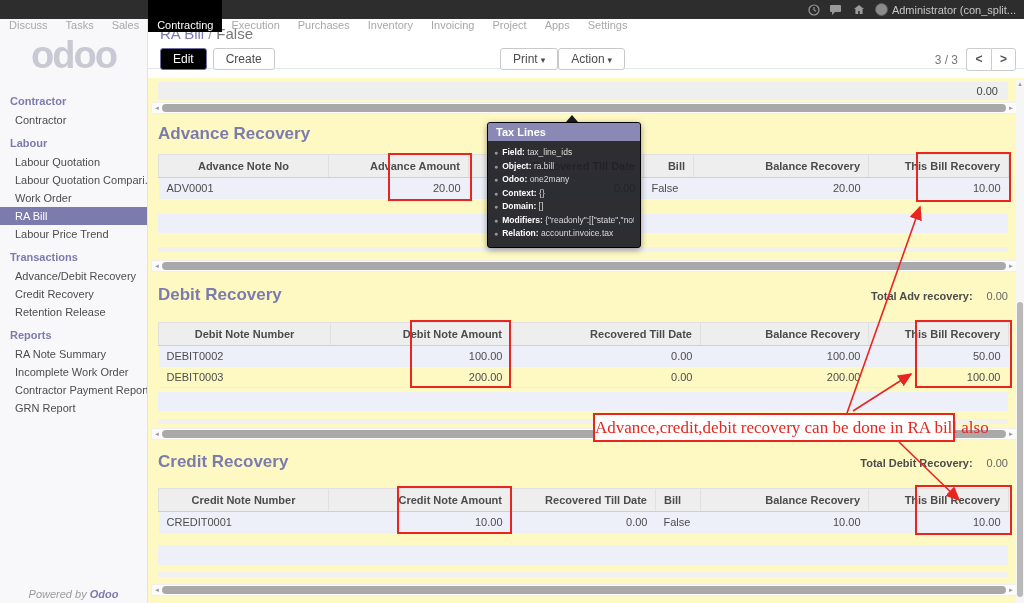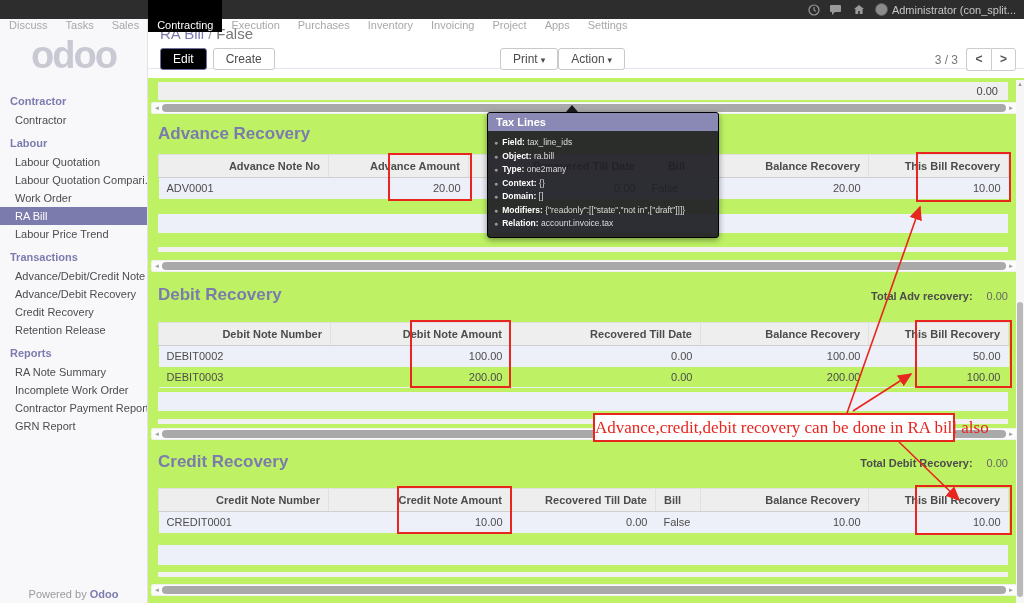--- a/index.html
+++ b/index.html
@@ -14,21 +14,21 @@
   .topbar .right svg { display:block; }
   .user { display:flex; align-items:flex-end; gap:4px; font-size:11px; color:#c6c6c6; white-space:nowrap; }
   .avatar { width:13px; height:13px; border-radius:50%; background:#8b8b8b; border:1px solid #5c5c5c; }
 
   
   .sidebar { position:absolute; left:0; top:19px; width:148px; height:584px; background:#f8f8fb; border-right:1px solid #e2e2e8; z-index:40; }
   .logo { text-align:center; margin:14px 0 10px; font-size:38px; font-weight:bold; color:#c9c9d4; letter-spacing:-2px; line-height:44px; }
   .sect-title { color:#7c7bad; font-weight:bold; font-size:11px; padding:8px 4px 4px 10px; }
   .sect-item { font-size:11px; color:#4c4c4c; padding:3px 4px 3px 15px; cursor:pointer; white-space:nowrap; overflow:hidden; }
   .sect-item.active { background:#7c7bad; color:#fff; }
-  .sb-footer { position:absolute; bottom:3px; left:0; width:100%; text-align:center; font-size:11px; color:#9a9a9a; }
+  .sb-footer { position:absolute; bottom:3px; left:0; width:100%; text-align:center; font-size:11px; color:#9a9a9a;font-style:italic; }
   .sb-footer b { color:#7c7bad; }
 
   
   .controlbar { position:absolute; left:148px; top:19px; width:876px; height:50px; background:#fff; border-bottom:1px solid #e3e6ef; z-index:30; }
   .breadcrumb { position:absolute; left:12px; top:6px; font-size:15px; }
   .breadcrumb .link { color:#7c7bad; cursor:pointer; }
   .breadcrumb .sep { color:#999; margin:0 4px; }
   .breadcrumb .current { color:#777; }
   .btn { display:inline-block; font-size:12px; padding:3px 12px; border-radius:3px; border:1px solid #c9c9c9; background:#fff; color:#4c4c4c; cursor:pointer; }
   .btn.primary { background:#000000; border-color:#6f6ea0; color:#fff; }
@@ -36,47 +36,47 @@
   .btn-row-mid { position:absolute; left:352px; top:29px; display:flex; }
   .caret { font-size:9px; margin-left:3px; }
   .pager { position:absolute; right:8px; top:29px; display:flex; align-items:center; gap:8px; }
   .pager-count { font-size:12px; color:#777; }
   .pager-btns { display:flex; }
   .pager-btn { width:25px; height:23px; border:1px solid #ccc; background:#fff; font-size:12px; font-weight:bold; color:#555; text-align:center; line-height:21px; cursor:pointer; }
   .pager-btn:first-child { border-radius:3px 0 0 3px; border-right:none; }
   .pager-btn:last-child { border-radius:0 3px 3px 0; }
 
   
-  .content { position:absolute; left:148px; top:78px; width:876px; height:525px; background:#bef264; }
+  .content { position:absolute; left:148px; top:78px; width:876px; height:525px; background:#fef9c3; }
   .abs { position:absolute; }
   .total-row { left:10px; top:4px; width:850px; height:18px; background:#efefef; font-size:11px; color:#444; text-align:right; line-height:18px; padding-right:10px; }
   .hscroll { left:3px; width:866px; height:12px; display:flex; align-items:center; background:#fbfbfb; border:1px solid #f0f0f0; border-radius:2px; }
   .hs-arrow { font-size:6px; color:#999; padding:0 2px; cursor:pointer; }
   .hs-thumb { flex:1; height:8px; background:#a9a9a9; border-radius:4px; cursor:pointer; }
   .section-title { font-size:17px; font-weight:bold; color:#7c7bad; }
   .section-total { font-size:11px; color:#4c4c4c; text-align:right; }
   .section-total b { font-weight:bold; }
   .section-total .val { color:#666; margin-left:14px; }
 
   table.olist { border-collapse:collapse; width:850px; font-size:11px; table-layout:fixed; }
   .olist th { background:#eeeeee; color:#4c4c4c; font-weight:bold; text-align:right; padding:5px 8px; border:1px solid #e0e0e0; border-bottom:1px solid #cfcfcf; white-space:nowrap; overflow:hidden; cursor:pointer; }
-  .olist th:first-child, .olist td:first-child { text-align:right; }
+  .olist th:first-child, .olist td:first-child { text-align:center; }
   .olist td { color:#4c4c4c; text-align:right; padding:4px 8px; border-bottom:1px solid #eceef5; white-space:nowrap; overflow:hidden; }
   .olist td.l { text-align:left; }
   .olist tr.stripe { background:#eef0f9; }
   .band { width:850px; height:19px; background:#eef0f9; }
   .thinbar { width:850px; height:5px; background:#f1f1f1; }
 
   
   .vscroll { position:absolute; left:1016px; top:80px; width:8px; height:523px; background:#f6f6f6; z-index:35; }
   .vs-arrow { font-size:6px; color:#999; text-align:center; line-height:8px; cursor:pointer; }
   .vs-thumb { position:absolute; left:1px; top:222px; width:6px; height:295px; background:#b9b9b9; border-radius:3px; cursor:pointer; }
 
   
-  .tooltip { position:absolute; left:487px; top:105px; z-index:60; width:232px; }
+  .tooltip { position:absolute; left:487px; top:115px; z-index:60; width:154px; }
   .tt-pointer { position:absolute; left:79px; top:0; width:0; height:0; border-left:6px solid transparent; border-right:6px solid transparent; border-bottom:7px solid #17171c; }
   .tt-box { margin-top:7px; background:rgba(30,30,37,0.93); border:1px solid #000; border-radius:3px; overflow:hidden; box-shadow:0 2px 6px rgba(0,0,0,0.4); }
   .tt-title { background:#8a88b5; color:#fff; font-weight:bold; font-size:11px; padding:3px 8px; }
   .tt-body { padding:5px 6px 6px; }
   .tt-row { font-size:8.5px; color:#ddd; line-height:12.5px; white-space:nowrap; overflow:hidden; }
   .tt-row .bullet { color:#999; margin-right:4px; font-size:7px; }
   .tt-row b { color:#fff; }
 
   
   .redbox { position:absolute; border:2px solid #e8251f; z-index:45; pointer-events:none; }
@@ -129,21 +129,20 @@
   <div class="sect-item">Contractor</div>
 
   <div class="sect-title">Labour</div>
   <div class="sect-item">Labour Quotation</div>
   <div class="sect-item">Labour Quotation Compari...</div>
   <div class="sect-item">Work Order</div>
   <div class="sect-item active">RA Bill</div>
   <div class="sect-item">Labour Price Trend</div>
 
   <div class="sect-title">Transactions</div>
-  <div class="sect-item">Advance/Debit/Credit Note</div>
   <div class="sect-item">Advance/Debit Recovery</div>
   <div class="sect-item">Credit Recovery</div>
   <div class="sect-item">Retention Release</div>
 
   <div class="sect-title">Reports</div>
   <div class="sect-item">RA Note Summary</div>
   <div class="sect-item">Incomplete Work Order</div>
   <div class="sect-item">Contractor Payment Report</div>
   <div class="sect-item">GRN Report</div>
 
@@ -313,21 +312,21 @@
 </div>
 <div class="vs-thumb" style="position:absolute; left:1017px; top:302px; z-index:36;"></div>
 
 <div class="tooltip">
   <div class="tt-pointer"></div>
   <div class="tt-box">
     <div class="tt-title">Tax Lines</div>
     <div class="tt-body">
       <div class="tt-row"><span class="bullet">●</span><b>Field:</b> <span>tax_line_ids</span></div>
       <div class="tt-row"><span class="bullet">●</span><b>Object:</b> <span>ra.bill</span></div>
-      <div class="tt-row"><span class="bullet">●</span><b>Type:</b> <span>one2many</span></div>
+      <div class="tt-row"><span class="bullet">●</span><b>Odoo:</b> <span>one2many</span></div>
       <div class="tt-row"><span class="bullet">●</span><b>Context:</b> <span>{}</span></div>
       <div class="tt-row"><span class="bullet">●</span><b>Domain:</b> <span>[]</span></div>
       <div class="tt-row"><span class="bullet">●</span><b>Modifiers:</b> <span>{"readonly":[["state","not in",["draft"]]]}</span></div>
       <div class="tt-row"><span class="bullet">●</span><b>Relation:</b> <span>account.invoice.tax</span></div>
     </div>
   </div>
 </div>
 
 <div class="redbox" style="left:388px; top:153px; width:84px; height:48px;"></div>
 <div class="redbox" style="left:916px; top:152px; width:95px; height:50px;"></div>

